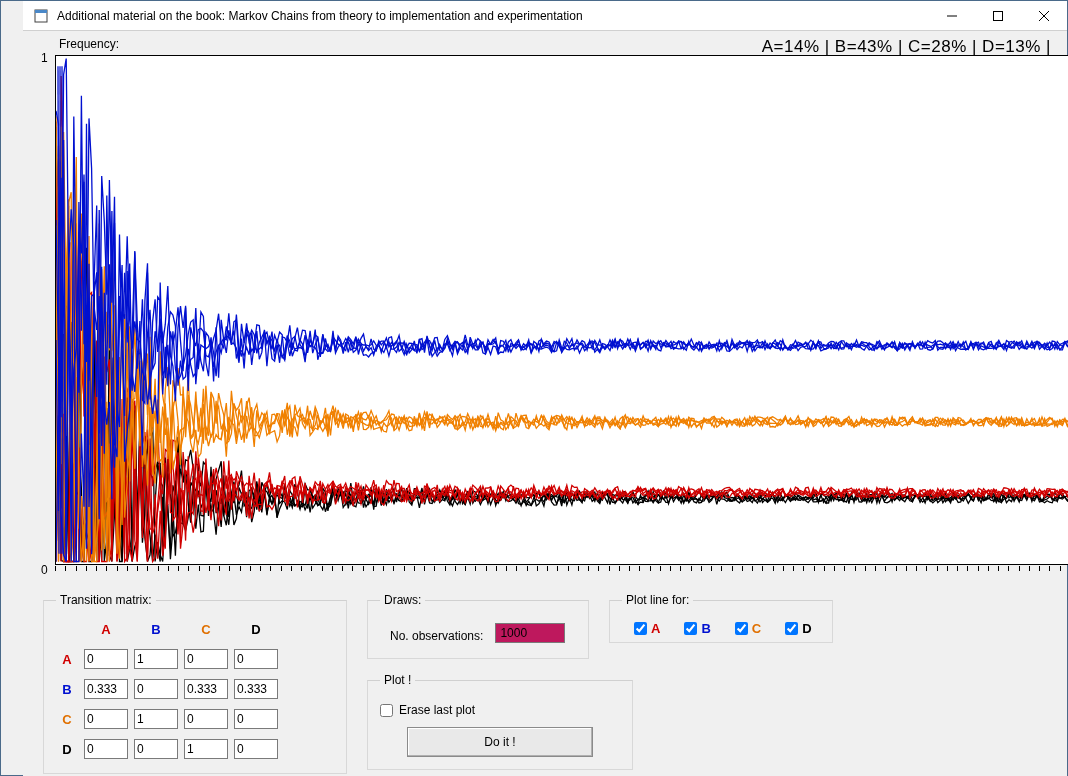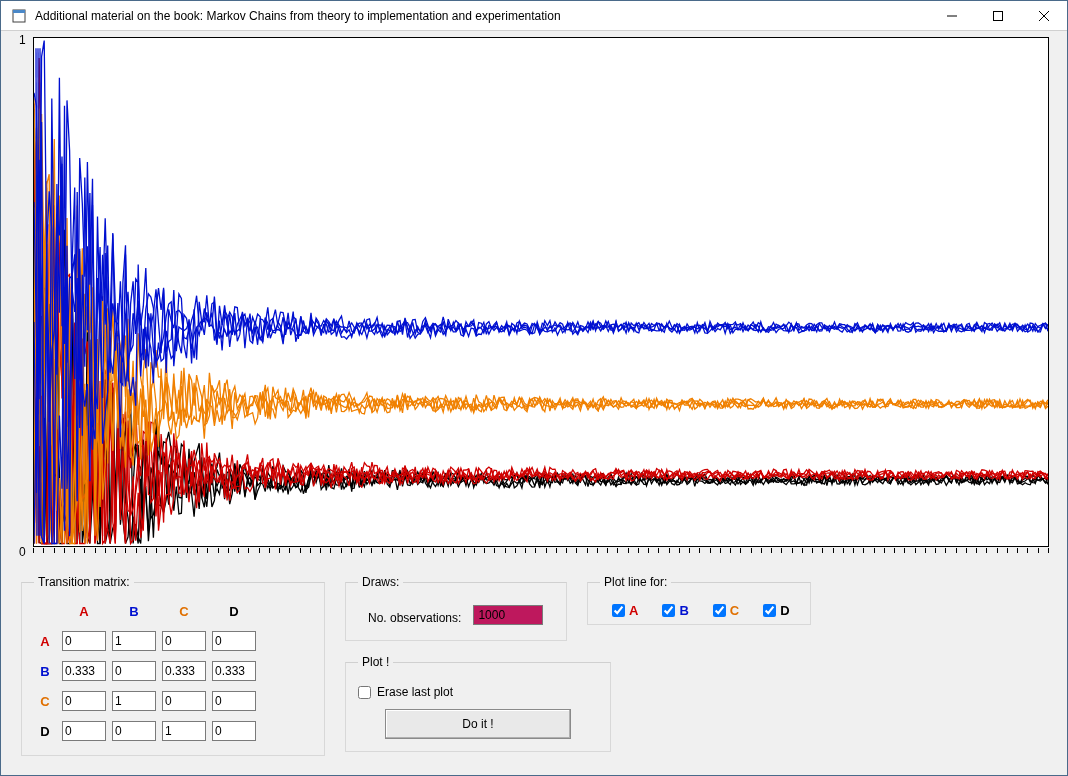--- a/index.html
+++ b/index.html
@@ -8,21 +8,21 @@
     width: 1068px; height: 776px;
     font-family: "Segoe UI", Tahoma, sans-serif;
     font-size: 12px;
     background: #ffffff;
     overflow: hidden;
   }
   .window {
     width: 1068px; height: 776px;
     border: 1px solid #4a6a8a;
     background: #f0f0f0;
-    display: flex; flex-direction: column;
+    display: flex; flex-direction: column; padding-left: 22px;
   }
   .titlebar {
     height: 30px;
     background: #ffffff;
     display: flex; align-items: center;
     border-bottom: 1px solid #d0d0d0;
   }
   .titlebar .app-icon {
     width: 16px; height: 16px;
     margin: 0 8px 0 10px;
@@ -235,20 +235,24 @@
     </div>
     <div class="winbtn close">
       <svg width="10" height="10">
           <line x1="0" y1="0" x2="10" y2="10" stroke="currentColor" stroke-width="1"></line>
           <line x1="10" y1="0" x2="0" y2="10" stroke="currentColor" stroke-width="1"></line>
         </svg>
     </div>
   </div>
 
   <div class="client">
+    <div class="topline">
+      <span class="freq-label">Frequency:</span>
+      <span class="percent-readout">A=14% | B=43% | C=28% | D=13% |</span>
+    </div>
 
     <div class="chart-area">
       <span class="y-axis-label y-tick-1">1</span>
       <span class="y-axis-label y-tick-0">0</span>
       <div class="plot-box">
         <svg class="chart-svg" id="chart-svg" width="1014" height="508" preserveAspectRatio="none">
             <path d="M0.0 180.2 L2.5 264.8 L5.1 320.6 L7.6 505.5 L10.2 217.2 L12.7 505.5 L15.2 265.9 L17.8 329.6 L20.3 439.1 L22.9 435.0 L25.4 505.5 L28.0 505.5 L30.5 435.7 L33.0 285.3 L35.6 419.5 L38.1 505.5 L40.7 354.5 L43.2 255.8 L45.7 505.5 L48.3 301.6 L50.8 452.5 L53.4 495.2 L55.9 301.4 L58.5 389.3 L61.0 348.9 L63.5 347.0 L66.1 448.3 L68.6 371.2 L71.2 505.5 L73.7 493.0 L76.2 496.1 L78.8 349.4 L81.3 498.9 L83.9 360.1 L86.4 474.9 L88.9 403.1 L91.5 392.7 L94.0 409.0 L96.6 359.1 L99.1 505.5 L101.7 486.1 L104.2 499.1 L106.7 505.5 L109.3 464.3 L111.8 448.3 L114.4 503.3 L116.9 473.0 L119.4 424.5 L122.0 459.0 L124.5 466.9 L127.1 467.6 L129.6 474.5 L132.2 461.6 L134.7 426.0 L137.2 431.7 L139.8 434.6 L142.3 423.0 L144.9 430.3 L147.4 406.1 L149.9 409.3 L152.5 429.2 L155.0 456.6 L157.6 452.8 L160.1 434.2 L162.6 450.6 L165.2 471.0 L167.7 427.3 L170.3 456.1 L172.8 436.9 L175.4 439.8 L177.9 468.9 L180.4 462.5 L183.0 431.4 L185.5 438.2 L188.1 433.6 L190.6 446.3 L193.1 450.6 L195.7 452.3 L198.2 439.0 L200.8 453.7 L203.3 429.3 L205.8 450.5 L208.4 437.4 L210.9 428.0 L213.5 439.9 L216.0 447.6 L218.6 439.4 L221.1 461.9 L223.6 435.3 L226.2 440.3 L228.7 437.3 L231.3 447.5 L233.8 443.9 L236.3 451.6 L238.9 439.3 L241.4 445.1 L244.0 453.2 L246.5 442.4 L249.1 427.7 L251.6 433.8 L254.1 433.8 L256.7 442.7 L259.2 439.0 L261.8 449.4 L264.3 446.4 L266.8 435.0 L269.4 443.7 L271.9 452.0 L274.5 449.1 L277.0 438.3 L279.5 436.8 L282.1 444.5 L284.6 435.9 L287.2 437.2 L289.7 434.7 L292.3 436.9 L294.8 445.0 L297.3 449.4 L299.9 450.8 L302.4 440.7 L305.0 433.8 L307.5 451.6 L310.0 441.1 L312.6 438.4 L315.1 439.9 L317.7 433.4 L320.2 447.3 L322.8 440.9 L325.3 437.0 L327.8 447.7 L330.4 438.7 L332.9 446.3 L335.5 442.1 L338.0 447.0 L340.5 438.0 L343.1 440.5 L345.6 433.6 L348.2 435.9 L350.7 439.5 L353.2 439.6 L355.8 445.2 L358.3 438.3 L360.9 439.7 L363.4 451.9 L366.0 439.2 L368.5 436.2 L371.0 433.9 L373.6 438.4 L376.1 437.4 L378.7 445.8 L381.2 439.9 L383.7 433.9 L386.3 439.6 L388.8 443.8 L391.4 437.9 L393.9 441.8 L396.5 443.5 L399.0 433.8 L401.5 438.5 L404.1 447.2 L406.6 439.2 L409.2 448.9 L411.7 436.5 L414.2 435.7 L416.8 447.2 L419.3 442.8 L421.9 442.2 L424.4 448.5 L426.9 443.2 L429.5 439.2 L432.0 447.7 L434.6 438.2 L437.1 435.5 L439.7 449.4 L442.2 442.4 L444.7 444.3 L447.3 439.4 L449.8 438.0 L452.4 441.9 L454.9 442.0 L457.4 441.4 L460.0 441.5 L462.5 443.2 L465.1 438.8 L467.6 439.3 L470.2 446.3 L472.7 443.1 L475.2 439.8 L477.8 438.7 L480.3 449.9 L482.9 447.8 L485.4 442.7 L487.9 445.8 L490.5 439.9 L493.0 436.0 L495.6 444.4 L498.1 439.3 L500.6 440.9 L503.2 441.1 L505.7 450.2 L508.3 435.1 L510.8 449.0 L513.4 441.8 L515.9 449.0 L518.4 438.2 L521.0 444.4 L523.5 443.5 L526.1 446.8 L528.6 436.7 L531.1 441.2 L533.7 436.7 L536.2 440.4 L538.8 445.3 L541.3 437.2 L543.8 442.3 L546.4 444.3 L548.9 436.7 L551.5 438.0 L554.0 448.5 L556.6 438.4 L559.1 439.9 L561.6 439.8 L564.2 438.0 L566.7 443.7 L569.3 443.7 L571.8 447.3 L574.3 438.9 L576.9 436.7 L579.4 440.5 L582.0 443.8 L584.5 443.3 L587.1 441.7 L589.6 439.0 L592.1 434.9 L594.7 444.1 L597.2 445.2 L599.8 441.2 L602.3 446.5 L604.8 440.2 L607.4 443.5 L609.9 439.6 L612.5 447.8 L615.0 440.1 L617.5 438.1 L620.1 437.1 L622.6 444.1 L625.2 440.0 L627.7 437.3 L630.3 444.1 L632.8 436.4 L635.3 440.5 L637.9 445.7 L640.4 446.9 L643.0 442.4 L645.5 445.2 L648.0 444.8 L650.6 440.1 L653.1 439.2 L655.7 440.8 L658.2 439.3 L660.8 442.7 L663.3 445.1 L665.8 441.2 L668.4 438.5 L670.9 436.2 L673.5 442.1 L676.0 441.5 L678.5 442.1 L681.1 438.5 L683.6 443.3 L686.2 446.0 L688.7 441.1 L691.2 445.5 L693.8 444.4 L696.3 441.7 L698.9 445.0 L701.4 443.5 L704.0 437.2 L706.5 446.4 L709.0 443.9 L711.6 446.2 L714.1 442.5 L716.7 442.2 L719.2 447.2 L721.7 439.4 L724.3 444.5 L726.8 442.6 L729.4 446.5 L731.9 442.0 L734.5 445.4 L737.0 442.5 L739.5 437.2 L742.1 440.0 L744.6 442.5 L747.2 442.8 L749.7 444.8 L752.2 446.7 L754.8 443.2 L757.3 438.4 L759.9 439.6 L762.4 444.6 L764.9 445.3 L767.5 442.7 L770.0 447.0 L772.6 447.0 L775.1 437.7 L777.7 444.5 L780.2 437.6 L782.7 436.8 L785.3 442.6 L787.8 444.6 L790.4 446.0 L792.9 439.1 L795.4 440.1 L798.0 443.9 L800.5 436.6 L803.1 445.9 L805.6 446.0 L808.2 443.8 L810.7 443.5 L813.2 440.3 L815.8 443.4 L818.3 436.5 L820.9 447.0 L823.4 437.8 L825.9 436.3 L828.5 440.1 L831.0 442.0 L833.6 439.7 L836.1 437.4 L838.6 444.2 L841.2 441.6 L843.7 438.5 L846.3 441.5 L848.8 441.5 L851.4 440.3 L853.9 440.2 L856.4 438.6 L859.0 440.0 L861.5 439.7 L864.1 446.3 L866.6 442.0 L869.1 437.2 L871.7 443.6 L874.2 440.3 L876.8 440.9 L879.3 440.8 L881.8 446.6 L884.4 444.3 L886.9 442.4 L889.5 441.6 L892.0 441.1 L894.6 445.5 L897.1 441.0 L899.6 443.2 L902.2 440.2 L904.7 443.8 L907.3 442.3 L909.8 441.9 L912.3 447.3 L914.9 443.0 L917.4 438.9 L920.0 437.8 L922.5 444.4 L925.1 439.2 L927.6 443.5 L930.1 443.8 L932.7 438.6 L935.2 441.8 L937.8 439.9 L940.3 446.6 L942.8 440.7 L945.4 445.3 L947.9 439.2 L950.5 446.7 L953.0 443.7 L955.5 445.6 L958.1 438.8 L960.6 438.6 L963.2 440.7 L965.7 441.9 L968.3 439.4 L970.8 444.2 L973.3 437.8 L975.9 441.9 L978.4 443.0 L981.0 439.4 L983.5 443.7 L986.0 445.0 L988.6 446.8 L991.1 444.7 L993.7 446.2 L996.2 446.8 L998.8 441.1 L1001.3 445.4 L1003.8 437.1 L1006.4 440.6 L1008.9 441.1 L1011.5 444.8 L1014.0 439.3 " class="series" stroke="#000000"></path>
             <path d="M0.0 505.5 L2.5 360.4 L5.1 504.4 L7.6 505.5 L10.2 248.5 L12.7 505.5 L15.2 496.6 L17.8 451.6 L20.3 176.8 L22.9 505.5 L25.4 330.1 L28.0 308.1 L30.5 191.7 L33.0 358.0 L35.6 505.5 L38.1 264.9 L40.7 421.4 L43.2 505.5 L45.7 474.2 L48.3 363.8 L50.8 492.6 L53.4 361.7 L55.9 497.9 L58.5 406.5 L61.0 355.1 L63.5 408.5 L66.1 494.6 L68.6 468.4 L71.2 341.6 L73.7 349.9 L76.2 505.5 L78.8 419.8 L81.3 469.3 L83.9 371.9 L86.4 446.3 L88.9 380.1 L91.5 463.4 L94.0 479.6 L96.6 505.5 L99.1 478.5 L101.7 493.2 L104.2 505.5 L106.7 440.7 L109.3 486.8 L111.8 397.7 L114.4 440.4 L116.9 451.1 L119.4 499.7 L122.0 438.7 L124.5 412.7 L127.1 425.6 L129.6 403.9 L132.2 404.8 L134.7 393.9 L137.2 412.8 L139.8 472.7 L142.3 448.6 L144.9 475.9 L147.4 475.2 L149.9 416.2 L152.5 439.4 L155.0 446.0 L157.6 417.7 L160.1 457.1 L162.6 450.6 L165.2 438.1 L167.7 459.4 L170.3 469.3 L172.8 444.5 L175.4 440.8 L177.9 438.3 L180.4 458.8 L183.0 450.6 L185.5 456.1 L188.1 437.2 L190.6 461.1 L193.1 434.3 L195.7 433.8 L198.2 439.7 L200.8 425.3 L203.3 439.8 L205.8 456.4 L208.4 435.8 L210.9 459.3 L213.5 441.0 L216.0 430.2 L218.6 439.8 L221.1 439.5 L223.6 441.0 L226.2 442.5 L228.7 429.2 L231.3 439.2 L233.8 450.2 L236.3 445.3 L238.9 428.0 L241.4 435.7 L244.0 450.2 L246.5 450.9 L249.1 432.1 L251.6 452.5 L254.1 440.7 L256.7 452.1 L259.2 448.0 L261.8 442.7 L264.3 449.5 L266.8 453.7 L269.4 445.1 L271.9 449.9 L274.5 441.4 L277.0 429.1 L279.5 438.9 L282.1 435.6 L284.6 434.5 L287.2 451.5 L289.7 447.5 L292.3 447.0 L294.8 427.2 L297.3 444.3 L299.9 442.9 L302.4 446.9 L305.0 447.2 L307.5 443.8 L310.0 450.8 L312.6 446.5 L315.1 431.0 L317.7 453.8 L320.2 431.9 L322.8 438.2 L325.3 448.4 L327.8 443.0 L330.4 448.8 L332.9 437.2 L335.5 436.6 L338.0 432.7 L340.5 446.1 L343.1 433.8 L345.6 443.1 L348.2 437.9 L350.7 442.7 L353.2 440.5 L355.8 447.9 L358.3 442.2 L360.9 441.5 L363.4 442.0 L366.0 435.6 L368.5 439.7 L371.0 436.0 L373.6 437.5 L376.1 445.3 L378.7 442.7 L381.2 443.9 L383.7 440.9 L386.3 440.9 L388.8 435.1 L391.4 445.1 L393.9 449.0 L396.5 441.4 L399.0 443.7 L401.5 438.9 L404.1 434.7 L406.6 447.8 L409.2 444.9 L411.7 441.1 L414.2 448.1 L416.8 434.9 L419.3 436.0 L421.9 440.6 L424.4 433.4 L426.9 444.5 L429.5 442.6 L432.0 444.4 L434.6 438.6 L437.1 437.9 L439.7 443.9 L442.2 447.2 L444.7 440.9 L447.3 435.4 L449.8 443.1 L452.4 445.5 L454.9 445.0 L457.4 442.5 L460.0 439.4 L462.5 447.5 L465.1 448.7 L467.6 445.5 L470.2 447.8 L472.7 448.8 L475.2 449.3 L477.8 441.8 L480.3 437.5 L482.9 437.4 L485.4 443.1 L487.9 438.3 L490.5 441.9 L493.0 438.1 L495.6 446.0 L498.1 449.1 L500.6 448.9 L503.2 438.5 L505.7 445.5 L508.3 436.0 L510.8 438.3 L513.4 444.5 L515.9 439.0 L518.4 440.0 L521.0 441.5 L523.5 435.2 L526.1 440.2 L528.6 441.6 L531.1 438.7 L533.7 442.5 L536.2 439.0 L538.8 436.0 L541.3 444.8 L543.8 447.5 L546.4 439.4 L548.9 439.1 L551.5 437.8 L554.0 437.9 L556.6 441.8 L559.1 447.4 L561.6 443.7 L564.2 444.1 L566.7 447.1 L569.3 441.0 L571.8 446.7 L574.3 439.6 L576.9 446.8 L579.4 443.6 L582.0 448.3 L584.5 439.1 L587.1 446.3 L589.6 442.2 L592.1 444.8 L594.7 444.8 L597.2 435.7 L599.8 444.7 L602.3 447.1 L604.8 446.0 L607.4 435.2 L609.9 438.1 L612.5 439.4 L615.0 442.0 L617.5 440.0 L620.1 436.5 L622.6 441.4 L625.2 447.2 L627.7 438.9 L630.3 444.3 L632.8 438.1 L635.3 442.8 L637.9 443.3 L640.4 442.8 L643.0 444.7 L645.5 438.9 L648.0 442.7 L650.6 441.0 L653.1 446.4 L655.7 444.1 L658.2 437.6 L660.8 448.4 L663.3 439.0 L665.8 435.7 L668.4 441.6 L670.9 442.3 L673.5 445.2 L676.0 445.3 L678.5 441.2 L681.1 445.1 L683.6 447.0 L686.2 441.5 L688.7 440.4 L691.2 443.3 L693.8 439.7 L696.3 442.2 L698.9 440.4 L701.4 441.7 L704.0 445.9 L706.5 442.5 L709.0 444.3 L711.6 444.3 L714.1 438.8 L716.7 439.1 L719.2 443.4 L721.7 442.8 L724.3 444.6 L726.8 443.7 L729.4 438.2 L731.9 441.3 L734.5 441.9 L737.0 444.0 L739.5 442.3 L742.1 444.2 L744.6 444.4 L747.2 441.1 L749.7 441.5 L752.2 443.1 L754.8 441.2 L757.3 445.8 L759.9 445.8 L762.4 445.2 L764.9 439.0 L767.5 446.4 L770.0 441.1 L772.6 439.2 L775.1 445.0 L777.7 438.0 L780.2 440.6 L782.7 441.4 L785.3 442.0 L787.8 442.8 L790.4 438.9 L792.9 441.0 L795.4 443.0 L798.0 443.9 L800.5 443.9 L803.1 438.2 L805.6 440.2 L808.2 445.1 L810.7 443.8 L813.2 440.7 L815.8 446.7 L818.3 441.2 L820.9 442.5 L823.4 441.0 L825.9 439.0 L828.5 445.2 L831.0 441.3 L833.6 438.5 L836.1 445.8 L838.6 437.9 L841.2 441.8 L843.7 441.6 L846.3 443.8 L848.8 445.8 L851.4 440.9 L853.9 444.8 L856.4 445.7 L859.0 438.9 L861.5 440.2 L864.1 442.8 L866.6 446.1 L869.1 443.5 L871.7 441.4 L874.2 437.3 L876.8 444.7 L879.3 442.7 L881.8 443.0 L884.4 443.0 L886.9 439.9 L889.5 445.7 L892.0 442.9 L894.6 441.6 L897.1 439.0 L899.6 441.6 L902.2 446.6 L904.7 445.9 L907.3 440.1 L909.8 441.4 L912.3 437.8 L914.9 443.0 L917.4 445.0 L920.0 437.8 L922.5 438.3 L925.1 442.2 L927.6 444.9 L930.1 443.5 L932.7 442.7 L935.2 439.7 L937.8 437.5 L940.3 443.9 L942.8 445.3 L945.4 446.5 L947.9 443.0 L950.5 442.4 L953.0 437.5 L955.5 437.3 L958.1 445.2 L960.6 439.7 L963.2 444.0 L965.7 444.6 L968.3 438.5 L970.8 440.8 L973.3 438.1 L975.9 443.0 L978.4 444.7 L981.0 439.9 L983.5 440.3 L986.0 445.1 L988.6 439.7 L991.1 438.1 L993.7 438.3 L996.2 444.0 L998.8 442.9 L1001.3 441.1 L1003.8 442.2 L1006.4 443.1 L1008.9 440.7 L1011.5 439.8 L1014.0 446.4 " class="series" stroke="#000000"></path>
             <path d="M0.0 268.3 L2.5 455.9 L5.1 451.6 L7.6 278.7 L10.2 279.7 L12.7 505.5 L15.2 505.5 L17.8 505.5 L20.3 481.1 L22.9 219.2 L25.4 505.5 L28.0 470.6 L30.5 483.9 L33.0 475.0 L35.6 344.8 L38.1 225.6 L40.7 479.1 L43.2 410.0 L45.7 383.5 L48.3 485.6 L50.8 505.5 L53.4 268.4 L55.9 393.2 L58.5 432.8 L61.0 304.3 L63.5 479.1 L66.1 505.5 L68.6 334.4 L71.2 367.2 L73.7 481.1 L76.2 505.5 L78.8 490.1 L81.3 484.0 L83.9 392.8 L86.4 383.5 L88.9 481.8 L91.5 505.5 L94.0 499.0 L96.6 467.2 L99.1 446.6 L101.7 407.4 L104.2 407.4 L106.7 491.8 L109.3 401.6 L111.8 458.8 L114.4 493.3 L116.9 429.3 L119.4 439.3 L122.0 380.8 L124.5 447.5 L127.1 468.7 L129.6 414.6 L132.2 425.9 L134.7 462.9 L137.2 438.6 L139.8 407.8 L142.3 409.2 L144.9 459.5 L147.4 460.0 L149.9 423.1 L152.5 449.7 L155.0 454.3 L157.6 441.2 L160.1 423.4 L162.6 414.4 L165.2 405.2 L167.7 460.1 L170.3 443.0 L172.8 461.2 L175.4 436.2 L177.9 447.1 L180.4 434.3 L183.0 429.1 L185.5 414.5 L188.1 449.9 L190.6 447.2 L193.1 455.6 L195.7 431.3 L198.2 445.8 L200.8 447.5 L203.3 444.9 L205.8 441.3 L208.4 434.1 L210.9 435.7 L213.5 442.1 L216.0 439.4 L218.6 449.0 L221.1 433.1 L223.6 447.4 L226.2 444.8 L228.7 445.9 L231.3 453.5 L233.8 434.6 L236.3 439.0 L238.9 449.6 L241.4 447.8 L244.0 445.6 L246.5 446.7 L249.1 449.5 L251.6 439.2 L254.1 456.5 L256.7 440.0 L259.2 444.2 L261.8 434.6 L264.3 445.0 L266.8 442.0 L269.4 455.7 L271.9 447.9 L274.5 449.0 L277.0 429.0 L279.5 435.3 L282.1 441.3 L284.6 438.3 L287.2 446.2 L289.7 436.5 L292.3 452.5 L294.8 437.7 L297.3 449.0 L299.9 444.2 L302.4 434.6 L305.0 442.3 L307.5 430.3 L310.0 442.6 L312.6 440.0 L315.1 439.7 L317.7 447.7 L320.2 436.5 L322.8 435.5 L325.3 440.5 L327.8 448.3 L330.4 433.1 L332.9 442.2 L335.5 442.3 L338.0 436.3 L340.5 440.2 L343.1 444.6 L345.6 445.1 L348.2 441.6 L350.7 432.2 L353.2 446.0 L355.8 449.1 L358.3 432.7 L360.9 432.8 L363.4 441.3 L366.0 432.0 L368.5 448.3 L371.0 438.1 L373.6 446.9 L376.1 447.6 L378.7 443.3 L381.2 435.2 L383.7 438.7 L386.3 442.3 L388.8 439.6 L391.4 440.0 L393.9 447.1 L396.5 439.2 L399.0 445.2 L401.5 448.6 L404.1 443.6 L406.6 444.6 L409.2 440.4 L411.7 435.9 L414.2 440.1 L416.8 443.5 L419.3 440.5 L421.9 441.4 L424.4 438.8 L426.9 443.2 L429.5 437.2 L432.0 440.8 L434.6 439.0 L437.1 440.0 L439.7 447.6 L442.2 443.1 L444.7 436.1 L447.3 441.6 L449.8 439.1 L452.4 440.3 L454.9 438.2 L457.4 442.9 L460.0 447.1 L462.5 442.5 L465.1 449.8 L467.6 442.2 L470.2 449.5 L472.7 445.3 L475.2 449.4 L477.8 445.1 L480.3 443.3 L482.9 445.3 L485.4 443.5 L487.9 439.5 L490.5 443.8 L493.0 440.2 L495.6 438.5 L498.1 441.2 L500.6 439.5 L503.2 435.9 L505.7 440.8 L508.3 445.9 L510.8 435.9 L513.4 438.0 L515.9 437.0 L518.4 441.8 L521.0 438.5 L523.5 443.8 L526.1 442.7 L528.6 444.9 L531.1 436.1 L533.7 441.0 L536.2 437.6 L538.8 443.0 L541.3 443.2 L543.8 445.7 L546.4 436.6 L548.9 441.6 L551.5 446.8 L554.0 436.5 L556.6 443.0 L559.1 439.0 L561.6 438.4 L564.2 443.6 L566.7 441.3 L569.3 438.3 L571.8 446.2 L574.3 440.2 L576.9 441.4 L579.4 446.8 L582.0 443.7 L584.5 441.1 L587.1 441.7 L589.6 445.3 L592.1 445.6 L594.7 436.3 L597.2 441.2 L599.8 439.1 L602.3 438.5 L604.8 442.6 L607.4 436.1 L609.9 442.2 L612.5 440.2 L615.0 438.5 L617.5 445.7 L620.1 441.2 L622.6 442.6 L625.2 440.0 L627.7 445.6 L630.3 444.5 L632.8 444.9 L635.3 441.0 L637.9 440.8 L640.4 443.0 L643.0 447.0 L645.5 446.5 L648.0 440.5 L650.6 441.8 L653.1 444.5 L655.7 442.9 L658.2 440.4 L660.8 440.5 L663.3 442.0 L665.8 439.3 L668.4 440.3 L670.9 439.3 L673.5 444.1 L676.0 444.9 L678.5 444.6 L681.1 442.5 L683.6 441.5 L686.2 441.1 L688.7 439.7 L691.2 441.2 L693.8 444.0 L696.3 446.6 L698.9 439.6 L701.4 439.8 L704.0 441.8 L706.5 438.6 L709.0 439.4 L711.6 438.8 L714.1 438.8 L716.7 439.7 L719.2 439.6 L721.7 446.1 L724.3 441.2 L726.8 444.8 L729.4 439.1 L731.9 440.7 L734.5 438.4 L737.0 442.2 L739.5 444.2 L742.1 439.2 L744.6 440.5 L747.2 442.7 L749.7 444.1 L752.2 442.6 L754.8 439.1 L757.3 444.0 L759.9 442.8 L762.4 445.8 L764.9 444.8 L767.5 443.9 L770.0 447.2 L772.6 440.6 L775.1 443.2 L777.7 440.6 L780.2 443.5 L782.7 443.3 L785.3 444.1 L787.8 438.4 L790.4 438.4 L792.9 442.9 L795.4 443.3 L798.0 443.8 L800.5 442.0 L803.1 437.1 L805.6 443.6 L808.2 439.8 L810.7 446.7 L813.2 438.7 L815.8 438.4 L818.3 436.8 L820.9 438.1 L823.4 446.6 L825.9 439.3 L828.5 441.2 L831.0 438.3 L833.6 437.4 L836.1 442.8 L838.6 442.9 L841.2 442.0 L843.7 444.7 L846.3 439.1 L848.8 438.9 L851.4 441.6 L853.9 442.3 L856.4 445.7 L859.0 439.9 L861.5 438.7 L864.1 441.3 L866.6 439.1 L869.1 440.6 L871.7 441.2 L874.2 445.3 L876.8 441.3 L879.3 442.6 L881.8 437.6 L884.4 439.9 L886.9 446.7 L889.5 442.5 L892.0 442.8 L894.6 446.8 L897.1 437.0 L899.6 440.1 L902.2 442.1 L904.7 440.5 L907.3 437.9 L909.8 440.9 L912.3 437.4 L914.9 441.2 L917.4 440.3 L920.0 437.7 L922.5 441.4 L925.1 446.8 L927.6 438.7 L930.1 443.3 L932.7 437.7 L935.2 437.5 L937.8 445.7 L940.3 442.7 L942.8 440.8 L945.4 446.2 L947.9 437.6 L950.5 436.7 L953.0 441.9 L955.5 439.6 L958.1 443.8 L960.6 440.8 L963.2 446.1 L965.7 438.2 L968.3 438.9 L970.8 437.4 L973.3 437.1 L975.9 445.4 L978.4 438.4 L981.0 439.2 L983.5 446.0 L986.0 445.2 L988.6 441.8 L991.1 440.5 L993.7 439.5 L996.2 442.3 L998.8 444.7 L1001.3 444.8 L1003.8 437.0 L1006.4 437.7 L1008.9 441.4 L1011.5 445.0 L1014.0 444.3 " class="series" stroke="#000000"></path>
             <path d="M0.0 71.0 L2.5 204.9 L5.1 114.6 L7.6 505.5 L10.2 378.6 L12.7 505.5 L15.2 329.0 L17.8 505.5 L20.3 218.8 L22.9 400.7 L25.4 432.7 L28.0 505.5 L30.5 249.0 L33.0 505.5 L35.6 505.5 L38.1 238.6 L40.7 505.5 L43.2 315.0 L45.7 283.5 L48.3 505.5 L50.8 351.9 L53.4 499.5 L55.9 505.5 L58.5 459.1 L61.0 310.6 L63.5 505.5 L66.1 505.5 L68.6 431.7 L71.2 402.0 L73.7 337.9 L76.2 344.9 L78.8 350.6 L81.3 454.5 L83.9 404.5 L86.4 486.8 L88.9 458.9 L91.5 383.6 L94.0 416.4 L96.6 422.7 L99.1 414.7 L101.7 405.3 L104.2 425.5 L106.7 430.0 L109.3 472.8 L111.8 417.3 L114.4 430.3 L116.9 480.2 L119.4 476.5 L122.0 462.9 L124.5 393.3 L127.1 426.7 L129.6 416.2 L132.2 447.0 L134.7 466.6 L137.2 419.7 L139.8 445.9 L142.3 434.7 L144.9 452.1 L147.4 444.7 L149.9 430.0 L152.5 459.9 L155.0 410.7 L157.6 455.6 L160.1 478.7 L162.6 446.4 L165.2 447.4 L167.7 419.4 L170.3 456.3 L172.8 468.8 L175.4 437.3 L177.9 425.7 L180.4 439.8 L183.0 448.3 L185.5 441.6 L188.1 433.6 L190.6 442.4 L193.1 441.3 L195.7 466.2 L198.2 455.6 L200.8 428.2 L203.3 455.4 L205.8 426.2 L208.4 432.4 L210.9 457.8 L213.5 443.1 L216.0 448.0 L218.6 441.7 L221.1 461.4 L223.6 453.0 L226.2 447.0 L228.7 428.7 L231.3 445.2 L233.8 441.0 L236.3 447.5 L238.9 450.1 L241.4 447.6 L244.0 451.8 L246.5 446.1 L249.1 453.8 L251.6 448.5 L254.1 431.8 L256.7 440.9 L259.2 445.0 L261.8 449.6 L264.3 448.0 L266.8 432.3 L269.4 436.1 L271.9 454.9 L274.5 441.3 L277.0 434.8 L279.5 446.5 L282.1 432.5 L284.6 436.8 L287.2 435.9 L289.7 449.3 L292.3 438.8 L294.8 448.1 L297.3 444.0 L299.9 436.3 L302.4 440.7 L305.0 446.6 L307.5 440.7 L310.0 443.2 L312.6 448.2 L315.1 443.0 L317.7 450.6 L320.2 450.2 L322.8 432.8 L325.3 449.4 L327.8 436.9 L330.4 443.2 L332.9 442.3 L335.5 439.0 L338.0 447.2 L340.5 441.5 L343.1 444.5 L345.6 445.4 L348.2 443.6 L350.7 435.4 L353.2 436.2 L355.8 442.7 L358.3 436.7 L360.9 434.6 L363.4 440.6 L366.0 442.8 L368.5 443.8 L371.0 440.2 L373.6 433.1 L376.1 440.8 L378.7 440.3 L381.2 439.1 L383.7 446.5 L386.3 443.6 L388.8 444.9 L391.4 435.0 L393.9 445.2 L396.5 449.8 L399.0 442.5 L401.5 436.6 L404.1 444.1 L406.6 444.0 L409.2 448.6 L411.7 440.4 L414.2 440.6 L416.8 442.9 L419.3 445.4 L421.9 442.2 L424.4 444.7 L426.9 442.4 L429.5 440.6 L432.0 439.1 L434.6 448.6 L437.1 442.1 L439.7 442.1 L442.2 437.3 L444.7 442.1 L447.3 437.6 L449.8 444.5 L452.4 435.1 L454.9 440.5 L457.4 444.0 L460.0 445.0 L462.5 437.6 L465.1 441.0 L467.6 438.8 L470.2 441.5 L472.7 441.8 L475.2 440.3 L477.8 439.2 L480.3 440.0 L482.9 435.1 L485.4 443.9 L487.9 450.1 L490.5 437.2 L493.0 442.3 L495.6 440.2 L498.1 441.7 L500.6 447.6 L503.2 442.4 L505.7 444.3 L508.3 446.8 L510.8 442.4 L513.4 440.6 L515.9 444.2 L518.4 444.8 L521.0 435.6 L523.5 443.3 L526.1 445.2 L528.6 440.7 L531.1 441.1 L533.7 439.3 L536.2 445.3 L538.8 442.8 L541.3 441.6 L543.8 443.9 L546.4 440.9 L548.9 437.0 L551.5 439.6 L554.0 442.0 L556.6 446.4 L559.1 446.5 L561.6 442.3 L564.2 443.1 L566.7 435.6 L569.3 435.6 L571.8 445.6 L574.3 443.7 L576.9 436.1 L579.4 443.8 L582.0 448.3 L584.5 446.1 L587.1 446.3 L589.6 439.3 L592.1 440.5 L594.7 442.8 L597.2 446.7 L599.8 442.5 L602.3 439.1 L604.8 439.3 L607.4 442.5 L609.9 446.3 L612.5 446.4 L615.0 440.4 L617.5 442.3 L620.1 440.6 L622.6 443.8 L625.2 441.9 L627.7 447.3 L630.3 439.6 L632.8 446.7 L635.3 443.3 L637.9 442.6 L640.4 438.9 L643.0 435.3 L645.5 440.1 L648.0 443.0 L650.6 438.0 L653.1 442.5 L655.7 437.0 L658.2 438.6 L660.8 441.7 L663.3 435.9 L665.8 443.0 L668.4 443.4 L670.9 445.4 L673.5 443.0 L676.0 444.5 L678.5 443.7 L681.1 440.0 L683.6 441.1 L686.2 445.7 L688.7 444.2 L691.2 439.1 L693.8 443.2 L696.3 437.9 L698.9 444.1 L701.4 447.1 L704.0 441.4 L706.5 443.8 L709.0 439.8 L711.6 446.0 L714.1 444.3 L716.7 436.6 L719.2 445.0 L721.7 440.4 L724.3 437.7 L726.8 442.4 L729.4 440.0 L731.9 440.0 L734.5 444.1 L737.0 443.6 L739.5 440.2 L742.1 443.4 L744.6 442.4 L747.2 444.3 L749.7 440.7 L752.2 442.1 L754.8 440.2 L757.3 442.1 L759.9 436.7 L762.4 446.4 L764.9 438.5 L767.5 438.5 L770.0 441.4 L772.6 444.9 L775.1 441.3 L777.7 440.5 L780.2 437.3 L782.7 445.1 L785.3 443.5 L787.8 445.8 L790.4 437.8 L792.9 447.5 L795.4 437.1 L798.0 446.4 L800.5 437.6 L803.1 438.5 L805.6 444.4 L808.2 443.6 L810.7 437.9 L813.2 445.8 L815.8 441.7 L818.3 441.5 L820.9 442.8 L823.4 440.7 L825.9 439.6 L828.5 446.3 L831.0 446.8 L833.6 445.4 L836.1 442.0 L838.6 438.8 L841.2 442.2 L843.7 438.6 L846.3 443.6 L848.8 441.1 L851.4 442.2 L853.9 437.8 L856.4 443.7 L859.0 441.0 L861.5 439.2 L864.1 437.8 L866.6 441.2 L869.1 446.9 L871.7 439.0 L874.2 444.2 L876.8 446.9 L879.3 444.5 L881.8 443.2 L884.4 436.7 L886.9 442.4 L889.5 437.4 L892.0 444.6 L894.6 442.9 L897.1 444.2 L899.6 438.5 L902.2 439.4 L904.7 442.5 L907.3 444.9 L909.8 440.4 L912.3 438.7 L914.9 441.1 L917.4 444.8 L920.0 437.7 L922.5 444.4 L925.1 440.6 L927.6 441.6 L930.1 443.0 L932.7 441.9 L935.2 444.5 L937.8 444.9 L940.3 440.0 L942.8 445.4 L945.4 438.2 L947.9 441.4 L950.5 441.6 L953.0 437.1 L955.5 441.9 L958.1 441.0 L960.6 441.9 L963.2 440.3 L965.7 440.9 L968.3 439.4 L970.8 443.2 L973.3 437.4 L975.9 437.4 L978.4 440.0 L981.0 439.7 L983.5 442.5 L986.0 445.3 L988.6 443.9 L991.1 443.0 L993.7 440.7 L996.2 439.4 L998.8 437.4 L1001.3 439.3 L1003.8 442.1 L1006.4 441.4 L1008.9 441.0 L1011.5 440.0 L1014.0 442.2 " class="series" stroke="#000000"></path>

